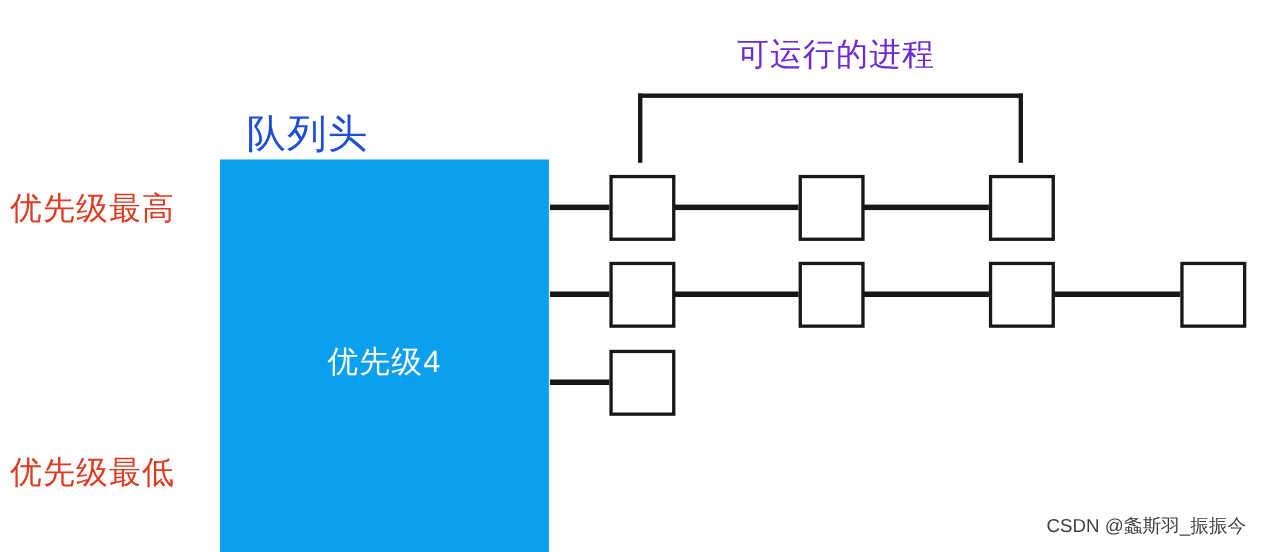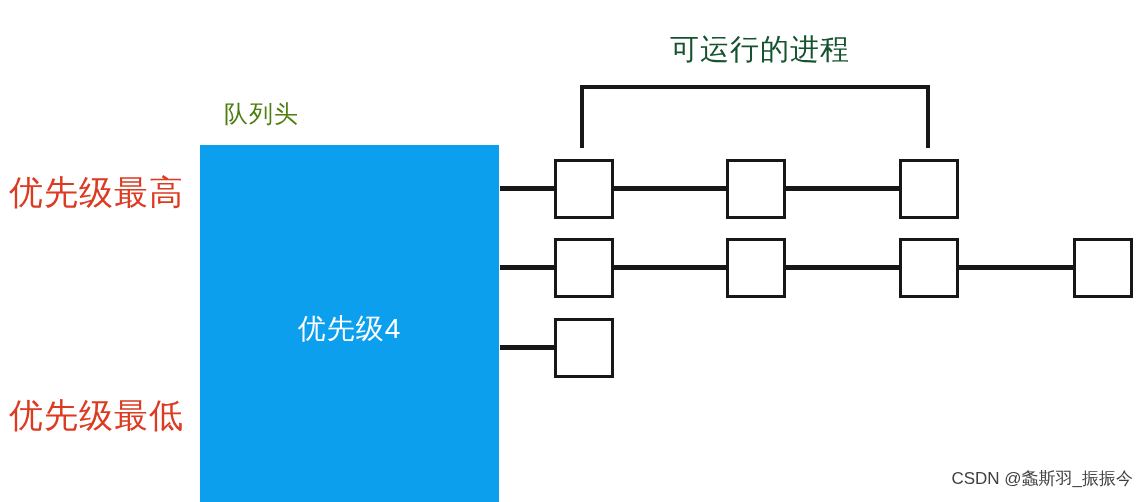--- a/index.html
+++ b/index.html
@@ -19,43 +19,43 @@
     width: 1147px;
     height: 502px;
   }
 
   
   .group-title {
     position: absolute;
     left: 670px;
     top: 30px;
     font-size: 29px;
-    color: #14532d;
+    color: #6d28d9;
     letter-spacing: 1px;
     white-space: nowrap;
   }
   .bracket {
     position: absolute;
     left: 580px;
     top: 85px;
     width: 350px;
     height: 63px;
     border-top: 4px solid #171717;
     border-left: 4px solid #171717;
     border-right: 4px solid #171717;
     box-sizing: border-box;
   }
 
   
   .queue-head-label {
     position: absolute;
     left: 224px;
     top: 98px;
-    font-size: 24px;
-    color: #4d7c0f;
+    font-size: 36px;
+    color: #1d4ed8;
     letter-spacing: 1px;
     white-space: nowrap;
   }
   .queue-block {
     position: absolute;
     left: 200px;
     top: 145px;
     width: 299px;
     height: 368px;
     display: flex;
@@ -73,27 +73,27 @@
     border-bottom: 2px solid #ffffff;
     box-sizing: border-box;
   }
   .queue-row:last-child {
     border-bottom: none;
   }
 
   
   .side-label {
     position: absolute;
-    font-size: 34px;
+    font-size: 29px;
     color: #DC3B22;
     letter-spacing: 1px;
     white-space: nowrap;
   }
   .side-label.top    { left: 9px;  top: 170px; }
-  .side-label.bottom { left: 9px;  top: 393px; }
+  .side-label.bottom { left: 9px;  top: 410px; }
 
   
   .chain {
     position: absolute;
     left: 0;
     height: 60px;
   }
   .link {
     position: absolute;
     height: 5px;

